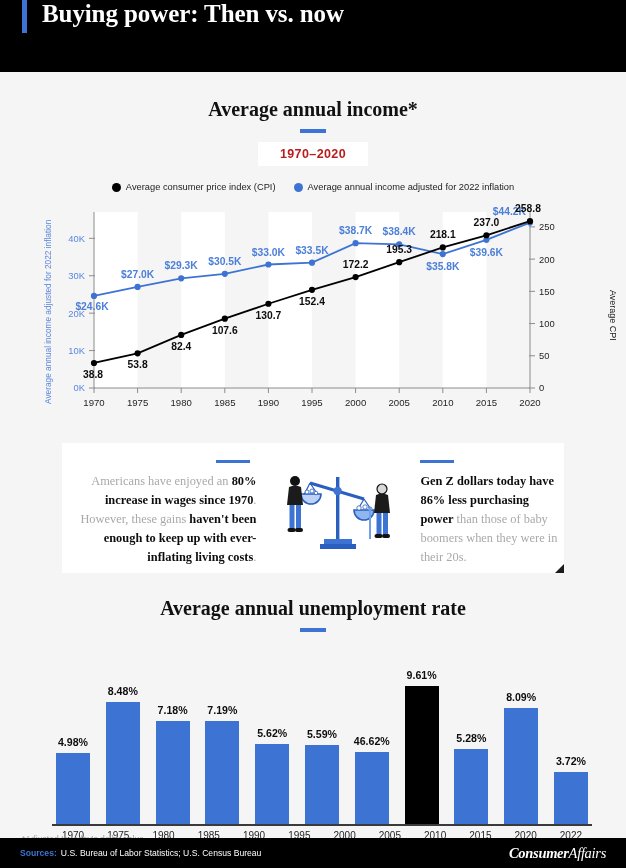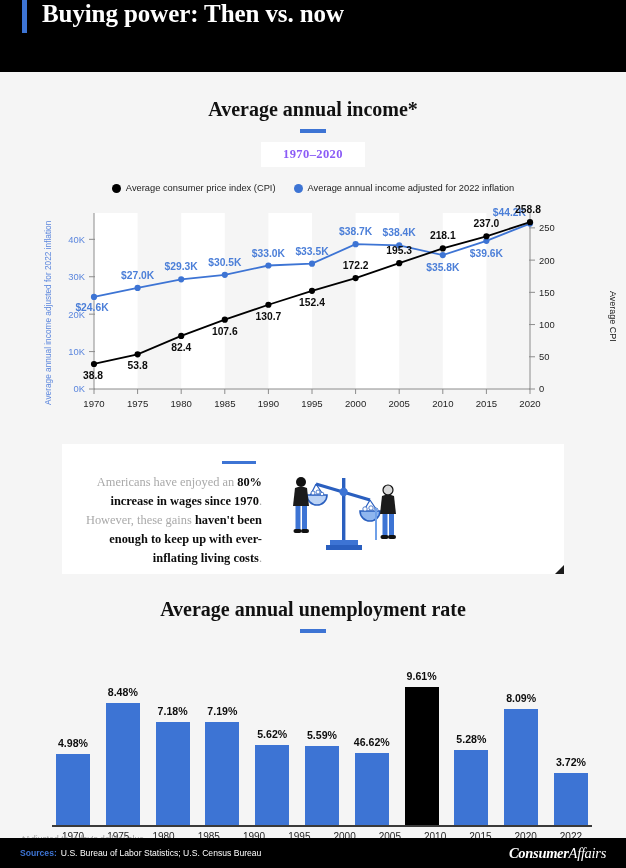--- a/index.html
+++ b/index.html
@@ -45,27 +45,26 @@
   }
   .title-rule {
     width: 26px;
     height: 4px;
     background: #3d74d4;
     margin: 8px auto 0;
   }
   .date-badge {
     margin: 9px auto 14px;
     background: #ffffff;
-    color: #8b5cf6;
+    color: #b91c1c;
     font-size: 12.5px;
     font-weight: bold;
     letter-spacing: 0.4px;
     padding: 5px 22px;
     width: max-content;
-    font-family: Liberation Serif, serif;
   }
 
   .legend {
     display: flex;
     justify-content: center;
     align-items: flex-end;
     gap: 18px;
     margin-top: 16px;
     font-size: 9.3px;
     color: #1c1c1c;
@@ -409,20 +408,24 @@
       <circle cx="98" cy="30" r="5" fill="#d8d8d8" stroke="#111" stroke-width="1.2"></circle>
       <path d="M92 36 q6 -3 12 0 l2 18 h-16 z" fill="#1b1b1b"></path>
       <rect x="92.5" y="54" width="5" height="22" fill="#3d74d4"></rect>
       <rect x="99" y="54" width="5" height="22" fill="#3d74d4"></rect>
       <rect x="90.5" y="75" width="8" height="4" rx="2" fill="#111"></rect>
       <rect x="98" y="75" width="8" height="4" rx="2" fill="#111"></rect>
       <line x1="86" y1="48" x2="86" y2="80" stroke="#6fa0e8" stroke-width="2"></line>
     </svg>
   </div>
 
+  <div class="callout right">
+    <div class="callout-rule"></div>
+    <div class="callout-text" id="callout-right-text"><b>Gen Z dollars today have 86% less purchasing power</b><span> than those of baby boomers when they were in their 20s.</span></div>
+  </div>
 
   <div class="panel-corner"></div>
 </div>
 
 <div class="section-two">
   <div class="chart-title">Average annual unemployment rate</div>
   <div class="title-rule"></div>
 
   <div class="barchart-wrap">
     <div class="bars" id="bars">

